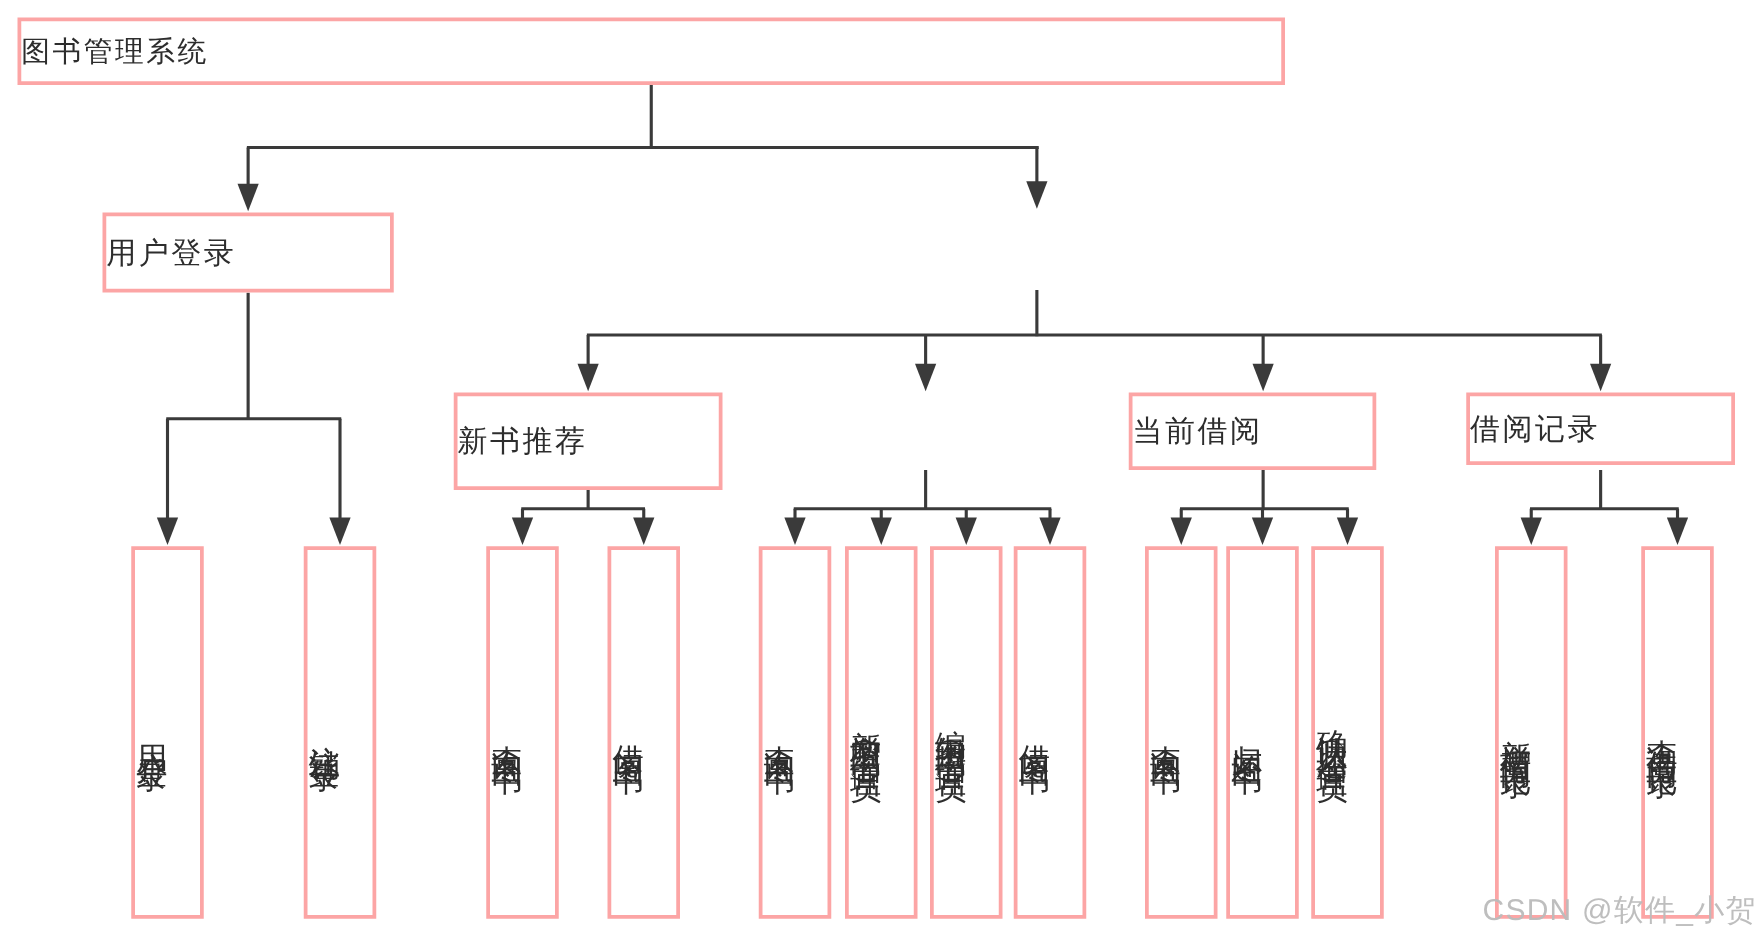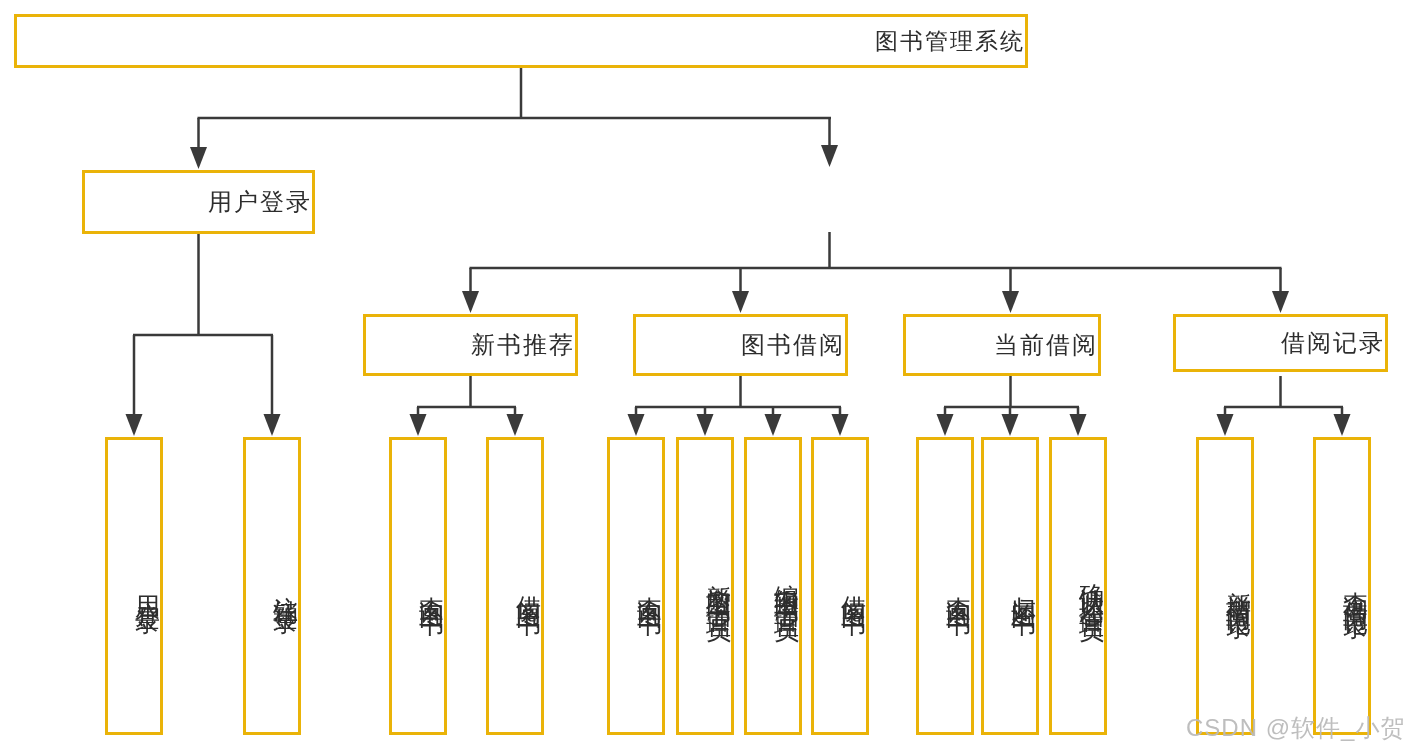--- a/index.html
+++ b/index.html
@@ -3,22 +3,22 @@
 <meta charset="utf-8">
 <style>
   html,body{margin:0;padding:0;background:#ffffff;}
   .canvas{
     position:relative;width:1405px;height:747px;background:#ffffff;
     font-family:"Liberation Sans","DejaVu Sans",sans-serif;overflow:hidden;
   }
   svg.connectors{position:absolute;left:0;top:0;z-index:1;}
   .box{
     position:absolute;box-sizing:border-box;z-index:2;
-    border:3px solid #eab308;background:#ffffff;
-    display:flex;align-items:center;justify-content:flex-end;
+    border:3px solid #fca5a5;background:#ffffff;
+    display:flex;align-items:center;justify-content:flex-start;
     color:#2d2d2d;
   }
   .h-node{font-size:24px;letter-spacing:2px;white-space:nowrap;}
   .root-node{font-size:23px;}
   .v-node{width:58px;height:298px;}
   .v-node .vtext{
     writing-mode:vertical-rl;text-orientation:mixed;
     font-size:25px;line-height:1;letter-spacing:5px;white-space:nowrap;
   }
   .watermark{
@@ -99,25 +99,22 @@
   </svg>
 
   <div class="box h-node root-node" style="left:14px;top:14px;width:1014px;height:54px">
     <span>图书管理系统</span>
   </div>
 
   <div class="box h-node" style="left:82px;top:170px;width:233px;height:64px">
     <span>用户登录</span>
   </div>
 
-  <div class="box h-node" style="left:363px;top:314px;width:215px;height:62px">
+  <div class="box h-node" style="left:363px;top:314px;width:215px;height:78px">
     <span>新书推荐</span>
-  </div>
-  <div class="box h-node" style="left:633px;top:314px;width:215px;height:62px">
-    <span>图书借阅</span>
   </div>
   <div class="box h-node" style="left:903px;top:314px;width:198px;height:62px">
     <span>当前借阅</span>
   </div>
   <div class="box h-node" style="left:1173px;top:314px;width:215px;height:58px">
     <span>借阅记录</span>
   </div>
 
   <div class="box v-node" style="left:105px;top:437px">
     <span class="vtext">用户登录</span>

